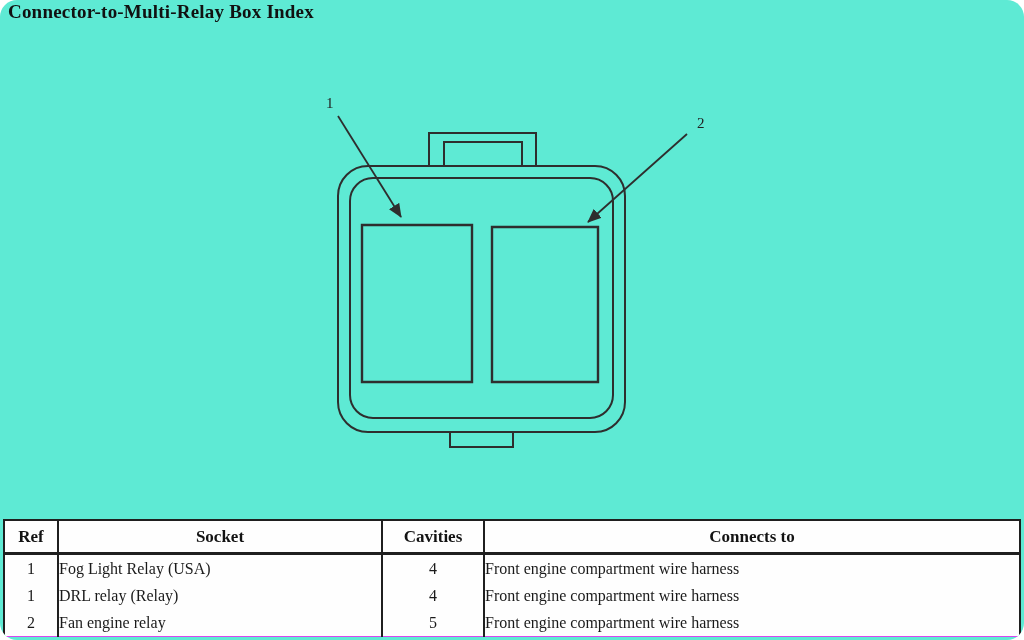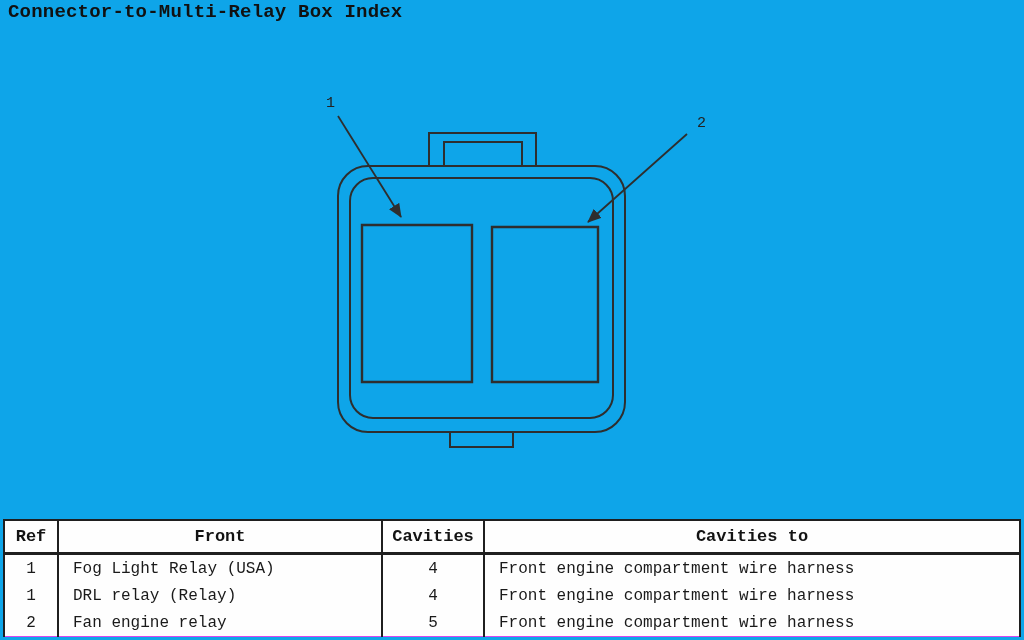--- a/index.html
+++ b/index.html
@@ -4,24 +4,25 @@
 <style>
   html, body {
     margin: 0;
     padding: 0;
     background: #ffffff;
   }
   .canvas {
     position: relative;
     width: 1024px;
     height: 640px;
-    background: #0ea5e9;
-    font-family: Liberation Mono, monospace;
+    background: #5eead4;
+    font-family: Liberation Serif, serif;
     color: #1d1d1d;
     overflow: hidden;
+    border-radius: 17px;
   }
   .page-title {
     position: absolute;
     left: 8px;
     top: 1px;
     font-size: 19px;
     font-weight: 700;
     letter-spacing: 0.2px;
     color: #111111;
     white-space: nowrap;
@@ -70,21 +71,21 @@
     border-bottom: none;
     height: 27px;
     font-size: 16px;
     color: #1a1a1a;
     padding: 0;
     vertical-align: middle;
     white-space: nowrap;
     overflow: hidden;
   }
   .index-table .cell-center { text-align: center; }
-  .index-table .cell-left   { text-align: left; padding-left: 14px; }
+  .index-table .cell-left   { text-align: left; }
 </style>
 </head>
 <body>
 
 <div class="canvas">
 
   <div class="page-title">Connector-to-Multi-Relay Box Index</div>
 
   <svg class="diagram-svg" width="1024" height="640" viewBox="0 0 1024 640" fill="none" stroke="#2e2e2e">
     <defs>
@@ -114,23 +115,23 @@
   <table class="index-table">
     <colgroup>
       <col style="width:54px">
       <col style="width:324px">
       <col style="width:102px">
       <col>
     </colgroup>
     <thead>
       <tr>
         <th>Ref</th>
-        <th>Front</th>
+        <th>Socket</th>
         <th>Cavities</th>
-        <th>Cavities to</th>
+        <th>Connects to</th>
       </tr>
     </thead>
     <tbody>
       <tr>
         <td class="cell-center">1</td>
         <td class="cell-left">Fog Light Relay (USA)</td>
         <td class="cell-center">4</td>
         <td class="cell-left">Front engine compartment wire harness</td>
       </tr>
       <tr>

